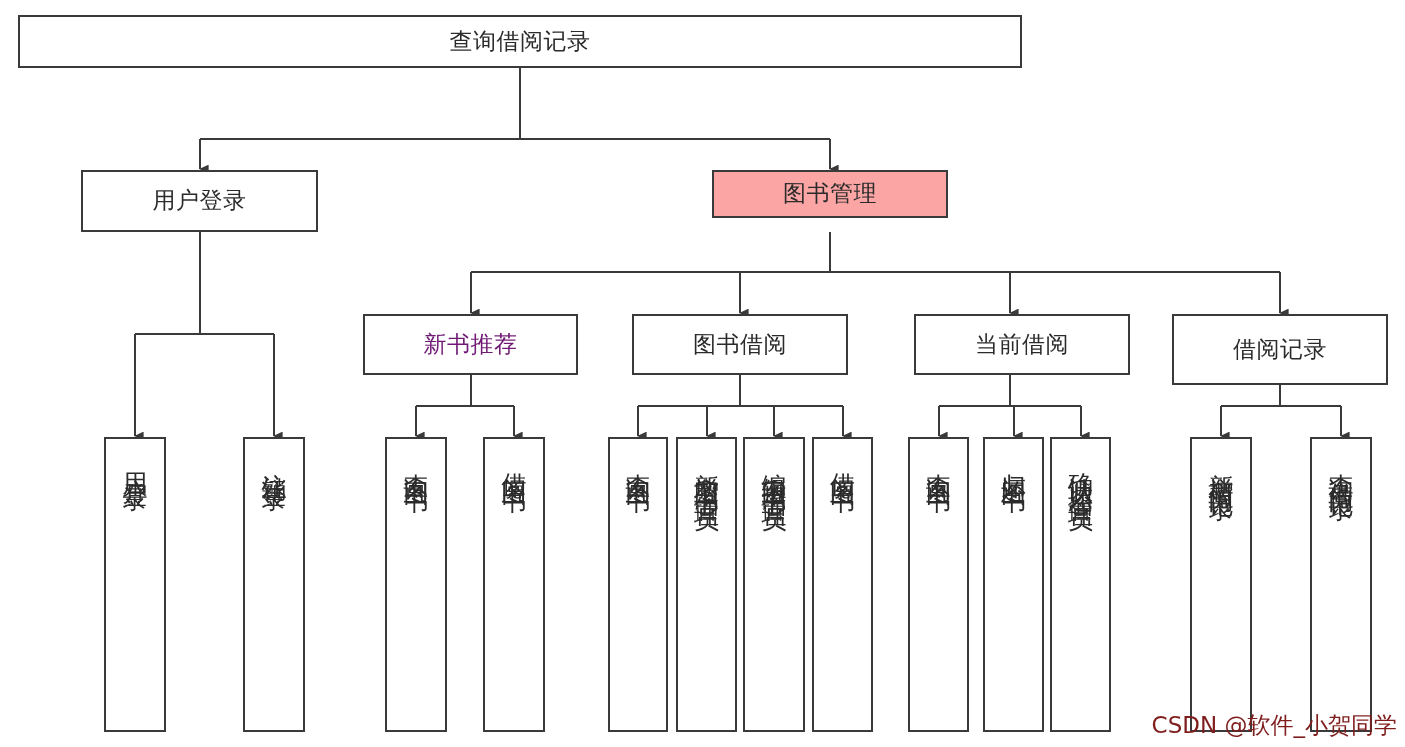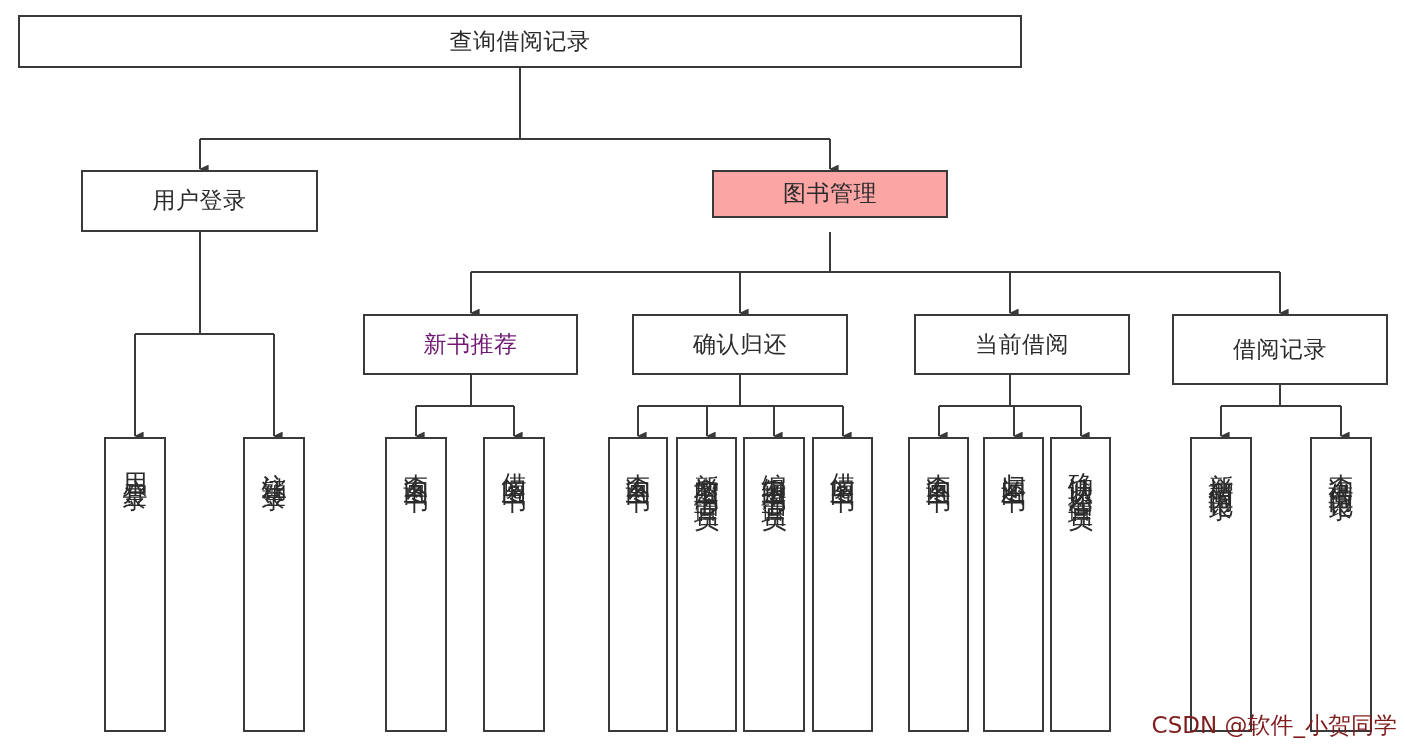--- a/index.html
+++ b/index.html
@@ -124,21 +124,21 @@
       <div class="node horizontal" style="left: 81px; top: 170px; width: 237px; height: 62px; border-color: rgb(58, 58, 58); background: rgb(255, 255, 255); color: rgb(43, 43, 43);">
         <span class="node-label">用户登录</span>
       </div>
       <div class="node horizontal" style="left: 712px; top: 170px; width: 236px; height: 48px; border-color: rgb(58, 58, 58); background: #fca5a5; color: rgb(43, 43, 43);">
         <span class="node-label">图书管理</span>
       </div>
       <div class="node horizontal" style="left: 363px; top: 314px; width: 215px; height: 61px; border-color: rgb(58, 58, 58); background: rgb(255, 255, 255); color: #701a75;">
         <span class="node-label">新书推荐</span>
       </div>
       <div class="node horizontal" style="left: 632px; top: 314px; width: 216px; height: 61px; border-color: rgb(58, 58, 58); background: rgb(255, 255, 255); color: rgb(43, 43, 43);">
-        <span class="node-label">确认归还</span>
+        <span class="node-label">图书借阅</span>
       </div>
       <div class="node horizontal" style="left: 902px; top: 314px; width: 216px; height: 61px; border-color: rgb(58, 58, 58); background: rgb(255, 255, 255); color: rgb(43, 43, 43); margin-left: 12px;">
         <span class="node-label">当前借阅</span>
       </div>
       <div class="node horizontal" style="left: 1172px; top: 314px; width: 216px; height: 71px; border-color: rgb(58, 58, 58); background: rgb(255, 255, 255); color: rgb(43, 43, 43);">
         <span class="node-label">借阅记录</span>
       </div>
       <div class="node vertical" style="left: 104px; top: 437px; width: 62px; height: 295px; border-color: rgb(58, 58, 58); background: rgb(255, 255, 255); color: rgb(43, 43, 43);">
         <span class="node-label">用户登录</span>
       </div>

